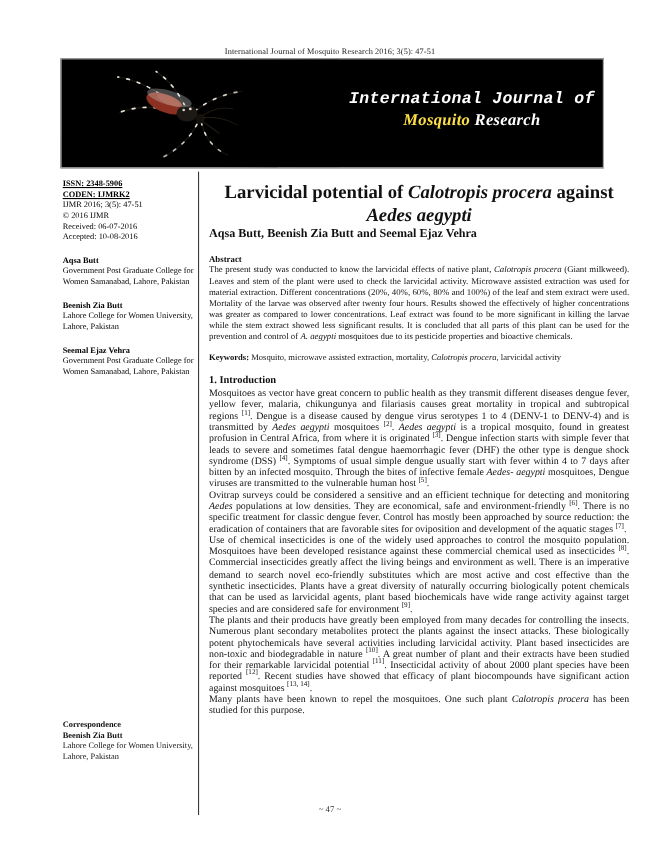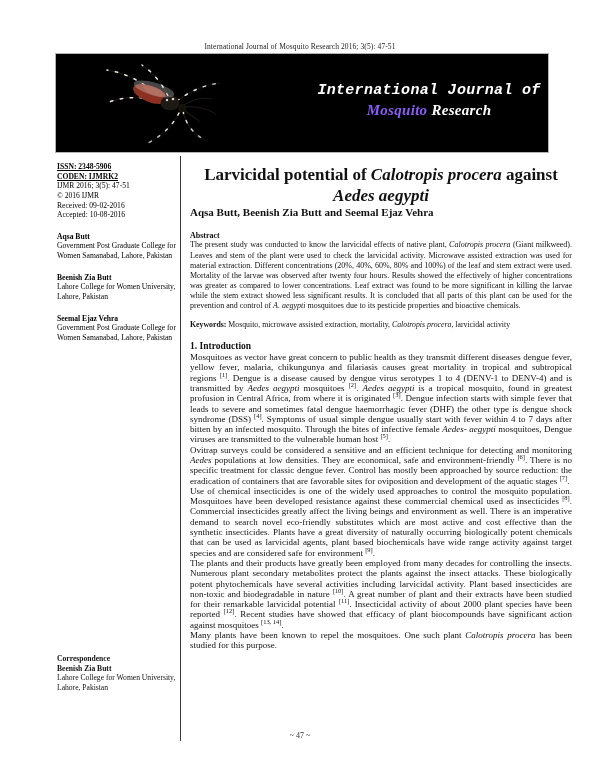--- a/index.html
+++ b/index.html
@@ -58,21 +58,21 @@
   .title{font-size:17px;font-weight:bold;text-align:center;line-height:1.22;margin:0;}
   .authors{font-size:11px;font-weight:bold;}
   .abstract-heading{margin-top:13px;font-size:8px;font-weight:bold;}
   .abstract{font-size:8px;line-height:1.26;text-align:justify;margin:0;}
   .keywords{font-size:7.8px;margin:9px 0 0 0;text-align:justify;}
   .section-heading{font-size:9.5px;font-weight:bold;margin:12px 0 0 0;}
   .body-text{margin-top:1px;}
   .body-par{font-size:9px;line-height:1.145;text-align:justify;margin:0;}
   .it{font-style:italic;}
   sup.ref{font-size:.72em;line-height:0;}
-  .red{color:#8b5cf6;}
+  .red{color:#fde047;}
   
   .footer{position:absolute;left:0;top:731px;width:600px;text-align:center;font-size:8px;color:#333;}
 </style>
 </head>
 <body>
 
 <div class="page">
 
   <div class="header-citation">International Journal of Mosquito Research 2016; 3(5): 47-51</div>
 
@@ -114,21 +114,21 @@
       <div class="bt-line2"><span class="red">Mosquito</span><span> Research</span></div>
     </div>
   </div>
 
   <div class="sidebar">
     <div class="meta-block">
       <div class="meta-line bold">ISSN: 2348-5906</div>
       <div class="meta-line bold">CODEN: IJMRK2</div>
       <div class="meta-line">IJMR 2016; 3(5): 47-51</div>
       <div class="meta-line">© 2016 IJMR</div>
-      <div class="meta-line">Received: 09-02-2016</div>
+      <div class="meta-line">Received: 06-07-2016</div>
       <div class="meta-line">Accepted: 10-08-2016</div>
     </div>
     <div class="author-block">
       <div class="a-name">Aqsa Butt</div>
       <div class="a-aff">Government Post Graduate College for Women Samanabad, Lahore, Pakistan</div>
     </div>
     <div class="author-block">
       <div class="a-name">Beenish Zia Butt</div>
       <div class="a-aff">Lahore College for Women University, Lahore, Pakistan</div>
     </div>

